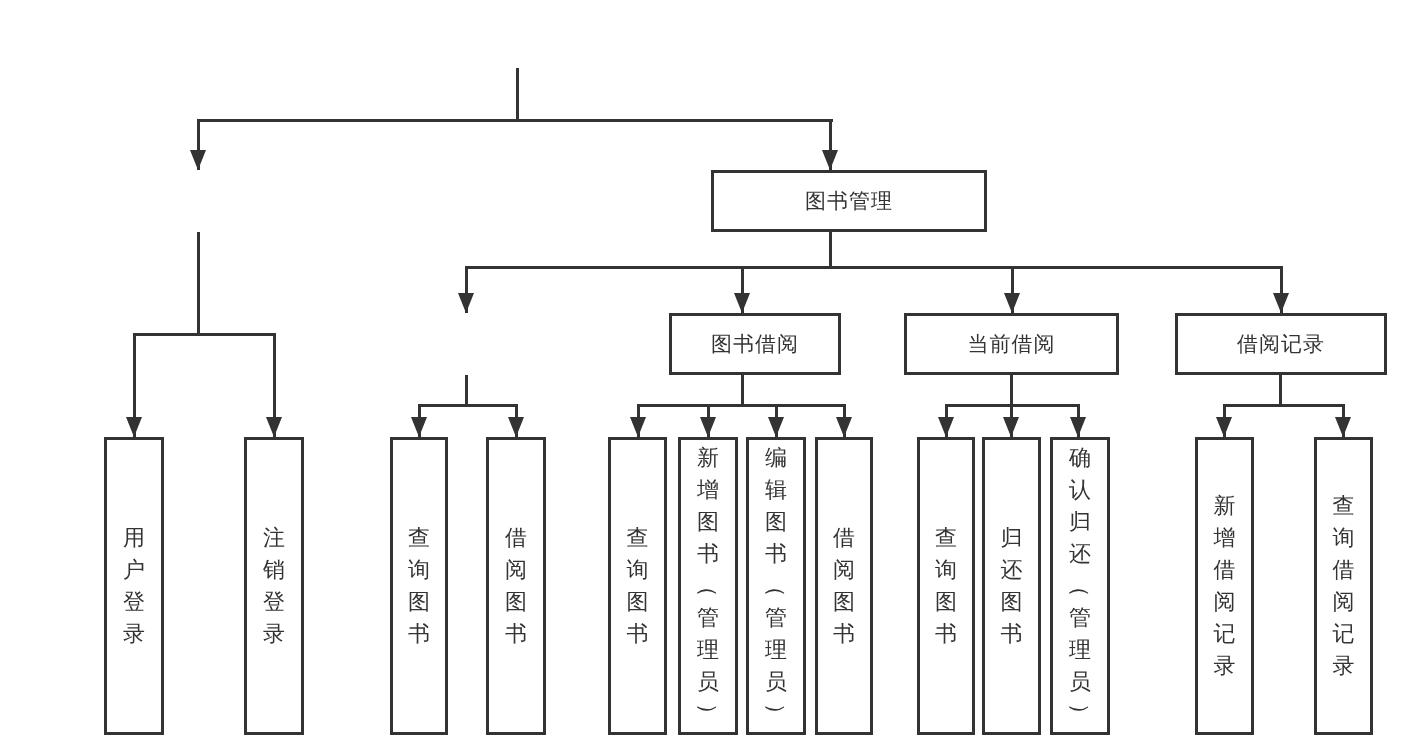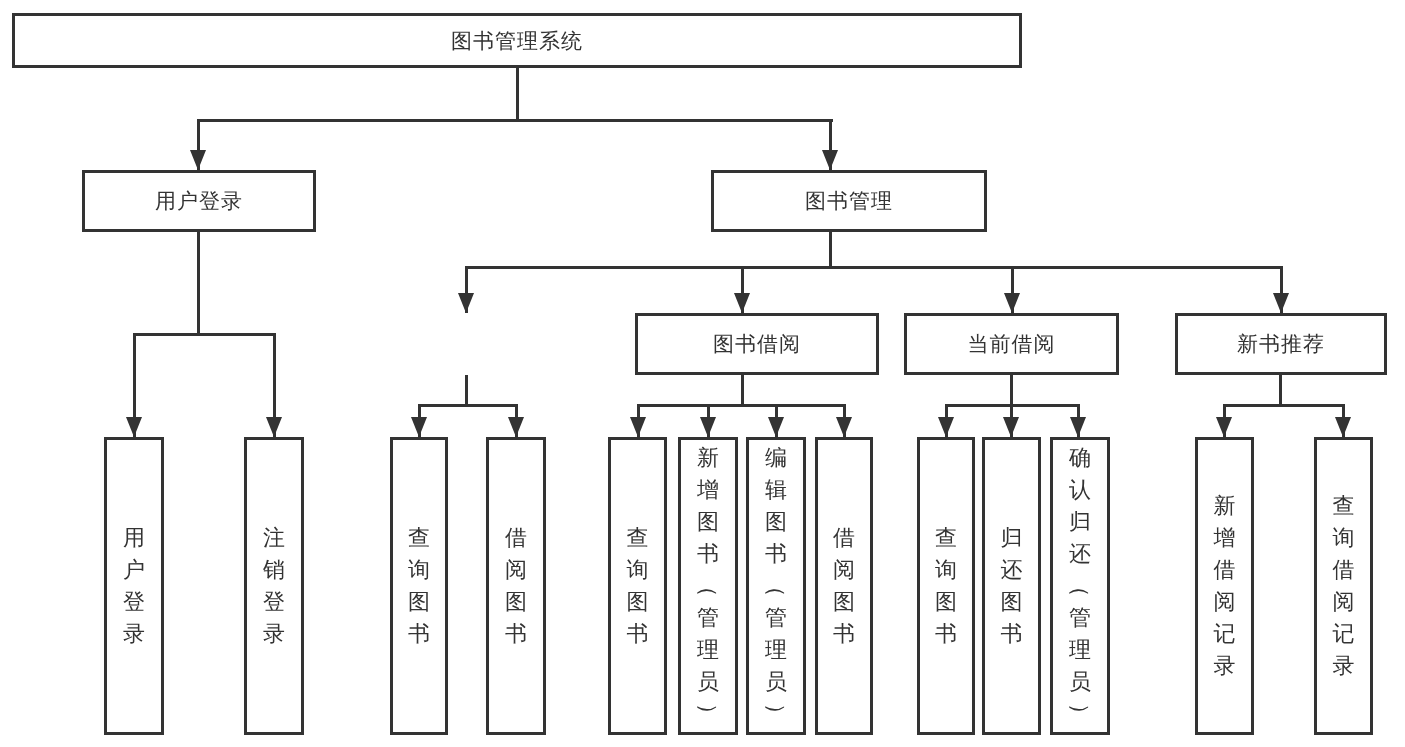--- a/index.html
+++ b/index.html
@@ -86,39 +86,33 @@
   <div class="arrow" style="left:1003px;top:417px"></div>
   <div class="arrow" style="left:1070px;top:417px"></div>
 
   <div class="line" style="left:1279px;top:375px;width:3px;height:32px"></div>
   <div class="line" style="left:1223px;top:404px;width:122px;height:3px"></div>
   <div class="line" style="left:1223px;top:404px;width:3px;height:33px"></div>
   <div class="line" style="left:1342px;top:404px;width:3px;height:33px"></div>
   <div class="arrow" style="left:1216px;top:417px"></div>
   <div class="arrow" style="left:1335px;top:417px"></div>
 
-  <div class="box" style="left:12px;top:13px;width:1010px;height:55px">
-    <span class="hlabel">图书管理系统</span>
-  </div>
-
-  <div class="box" style="left:82px;top:170px;width:234px;height:62px">
-    <span class="hlabel">用户登录</span>
-  </div>
+
   <div class="box" style="left:711px;top:170px;width:276px;height:62px">
     <span class="hlabel">图书管理</span>
   </div>
 
-  <div class="box" style="left:635px;top:313px;width:244px;height:62px">
+  <div class="box" style="left:669px;top:313px;width:172px;height:62px">
     <span class="hlabel">图书借阅</span>
   </div>
   <div class="box" style="left:904px;top:313px;width:215px;height:62px">
     <span class="hlabel">当前借阅</span>
   </div>
   <div class="box" style="left:1175px;top:313px;width:212px;height:62px">
-    <span class="hlabel">新书推荐</span>
+    <span class="hlabel">借阅记录</span>
   </div>
 
   <div class="box" style="left:104px;top:437px;width:60px;height:298px">
     <div class="vlabel">
         <span>用</span>
         <span>户</span>
         <span>登</span>
         <span>录</span>
       </div>
   </div>

